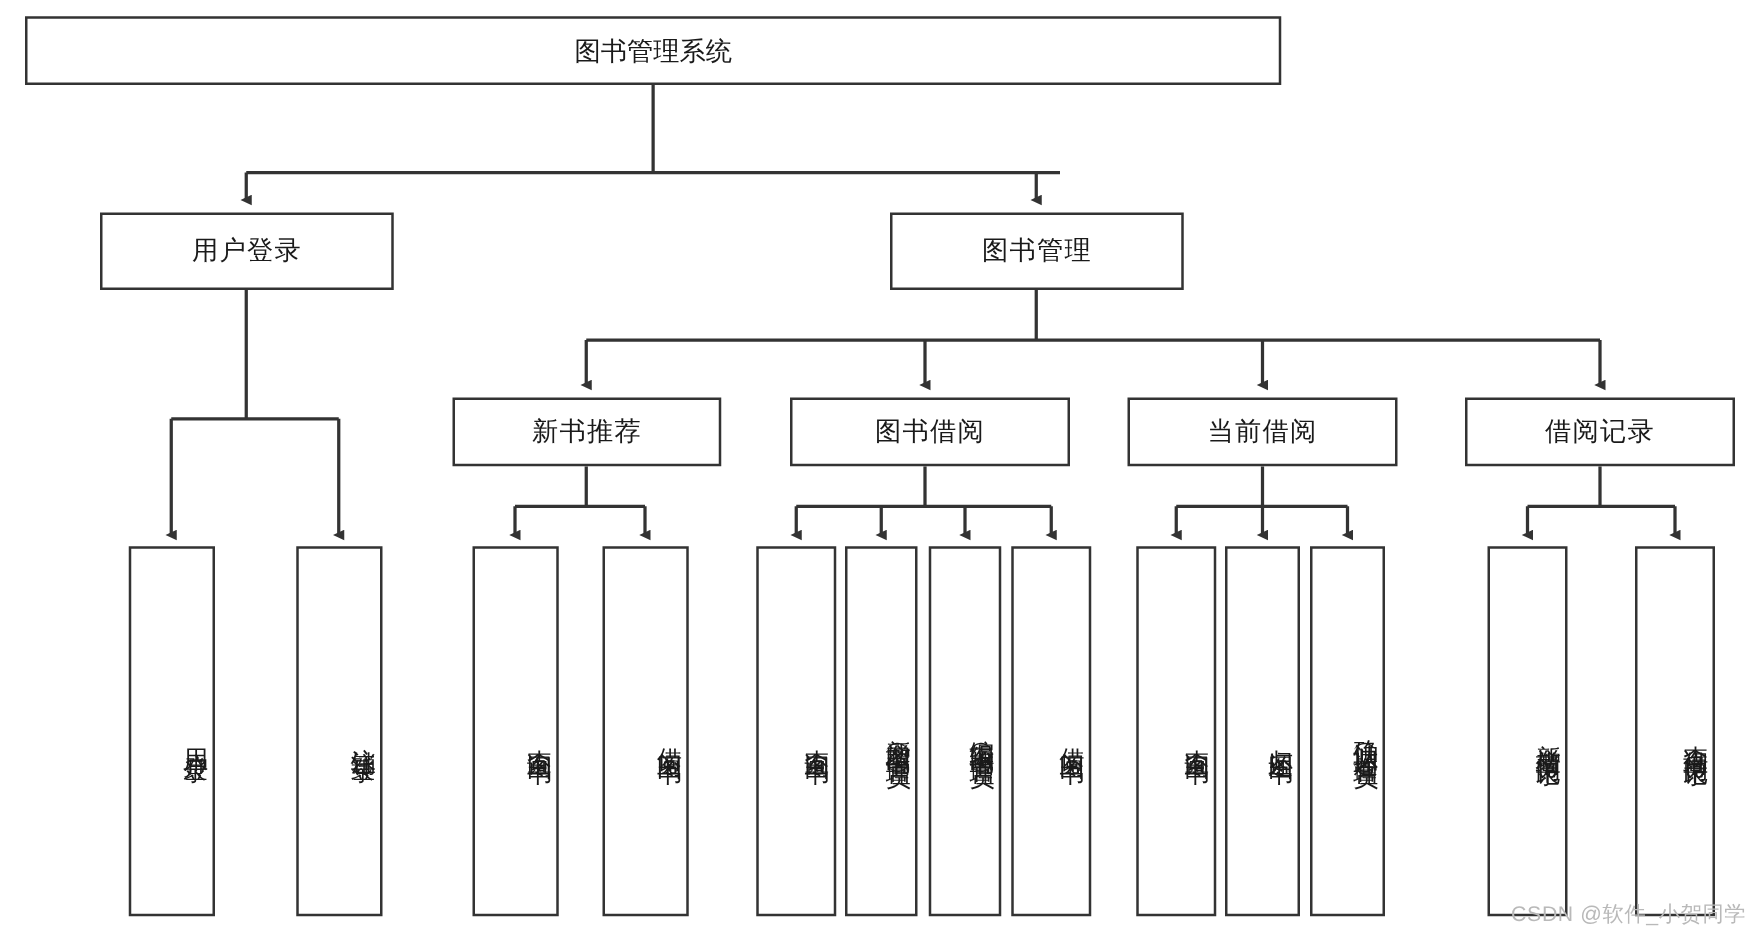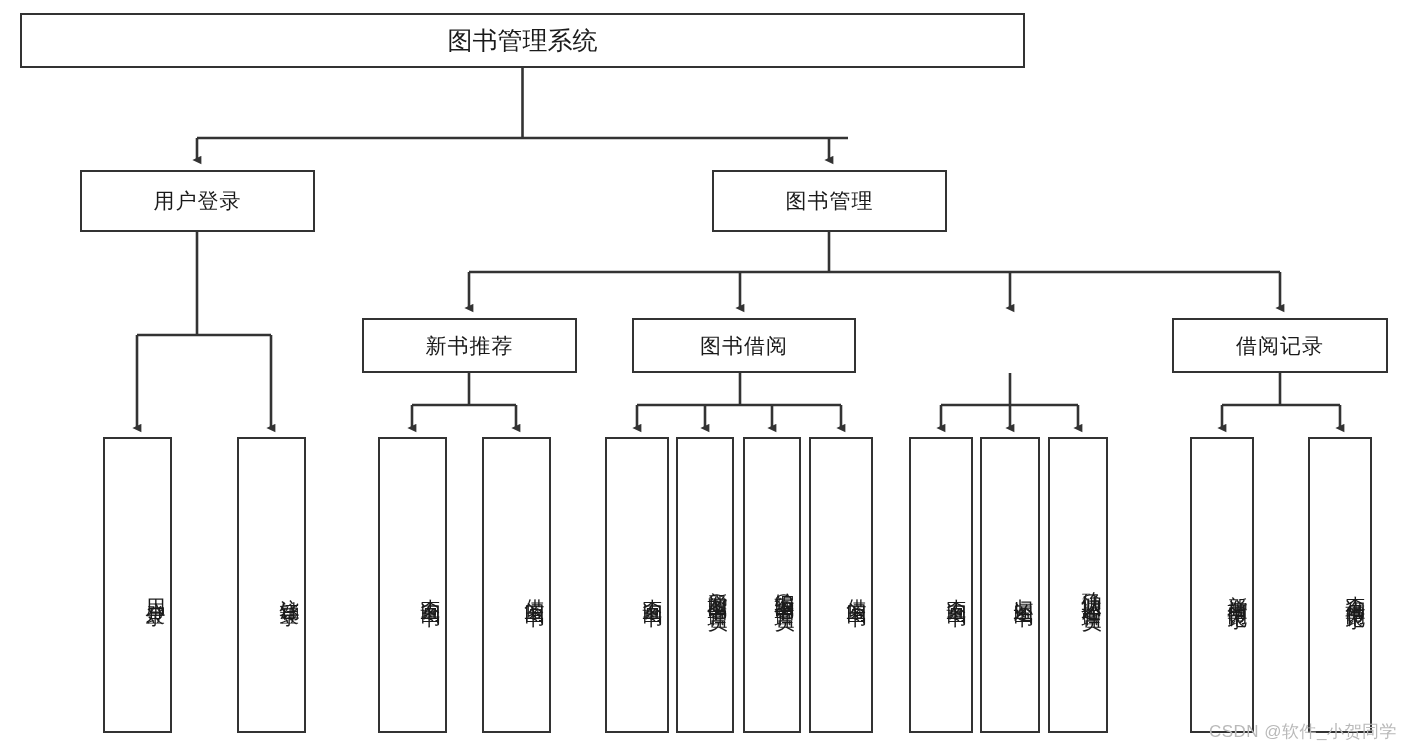--- a/index.html
+++ b/index.html
@@ -35,21 +35,21 @@
     align-items: center;
     justify-content: center;
     color: #1a1a1a;
   }
   .node.horiz {
     font-size: 21px;
     letter-spacing: 1px;
     line-height: 1.2;
   }
   .node.root {
-    font-size: 25px;
+    font-size: 21px;
     align-items: center;
   }
   .node.vert {
     writing-mode: vertical-rl;
     text-orientation: upright;
     font-size: 20px;
     letter-spacing: 3px;
     padding-top: 8px;
     align-items: flex-start;
     justify-content: center;
@@ -136,20 +136,23 @@
   <div class="node horiz" style="left:712px; top:170px; width:235px; height:62px;">
     <span>图书管理</span>
   </div>
 
   <div class="node horiz" style="left:362px; top:318px; width:215px; height:55px;justify-content:center;">
     <span>新书推荐</span>
   </div>
   <div class="node horiz" style="left:632px; top:318px; width:224px; height:55px;">
     <span>图书借阅</span>
   </div>
+  <div class="node horiz" style="left:902px; top:318px; width:216px; height:55px;">
+    <span>当前借阅</span>
+  </div>
   <div class="node horiz" style="left:1172px; top:318px; width:216px; height:55px;">
     <span>借阅记录</span>
   </div>
 
   <div class="node vert" style="left:103px; top:437px; width:69px; height:296px;">
     <span class="vlabel">用户登录</span>
   </div>
   <div class="node vert" style="left:237px; top:437px; width:69px; height:296px;">
     <span class="vlabel">注销登录</span>
   </div>

